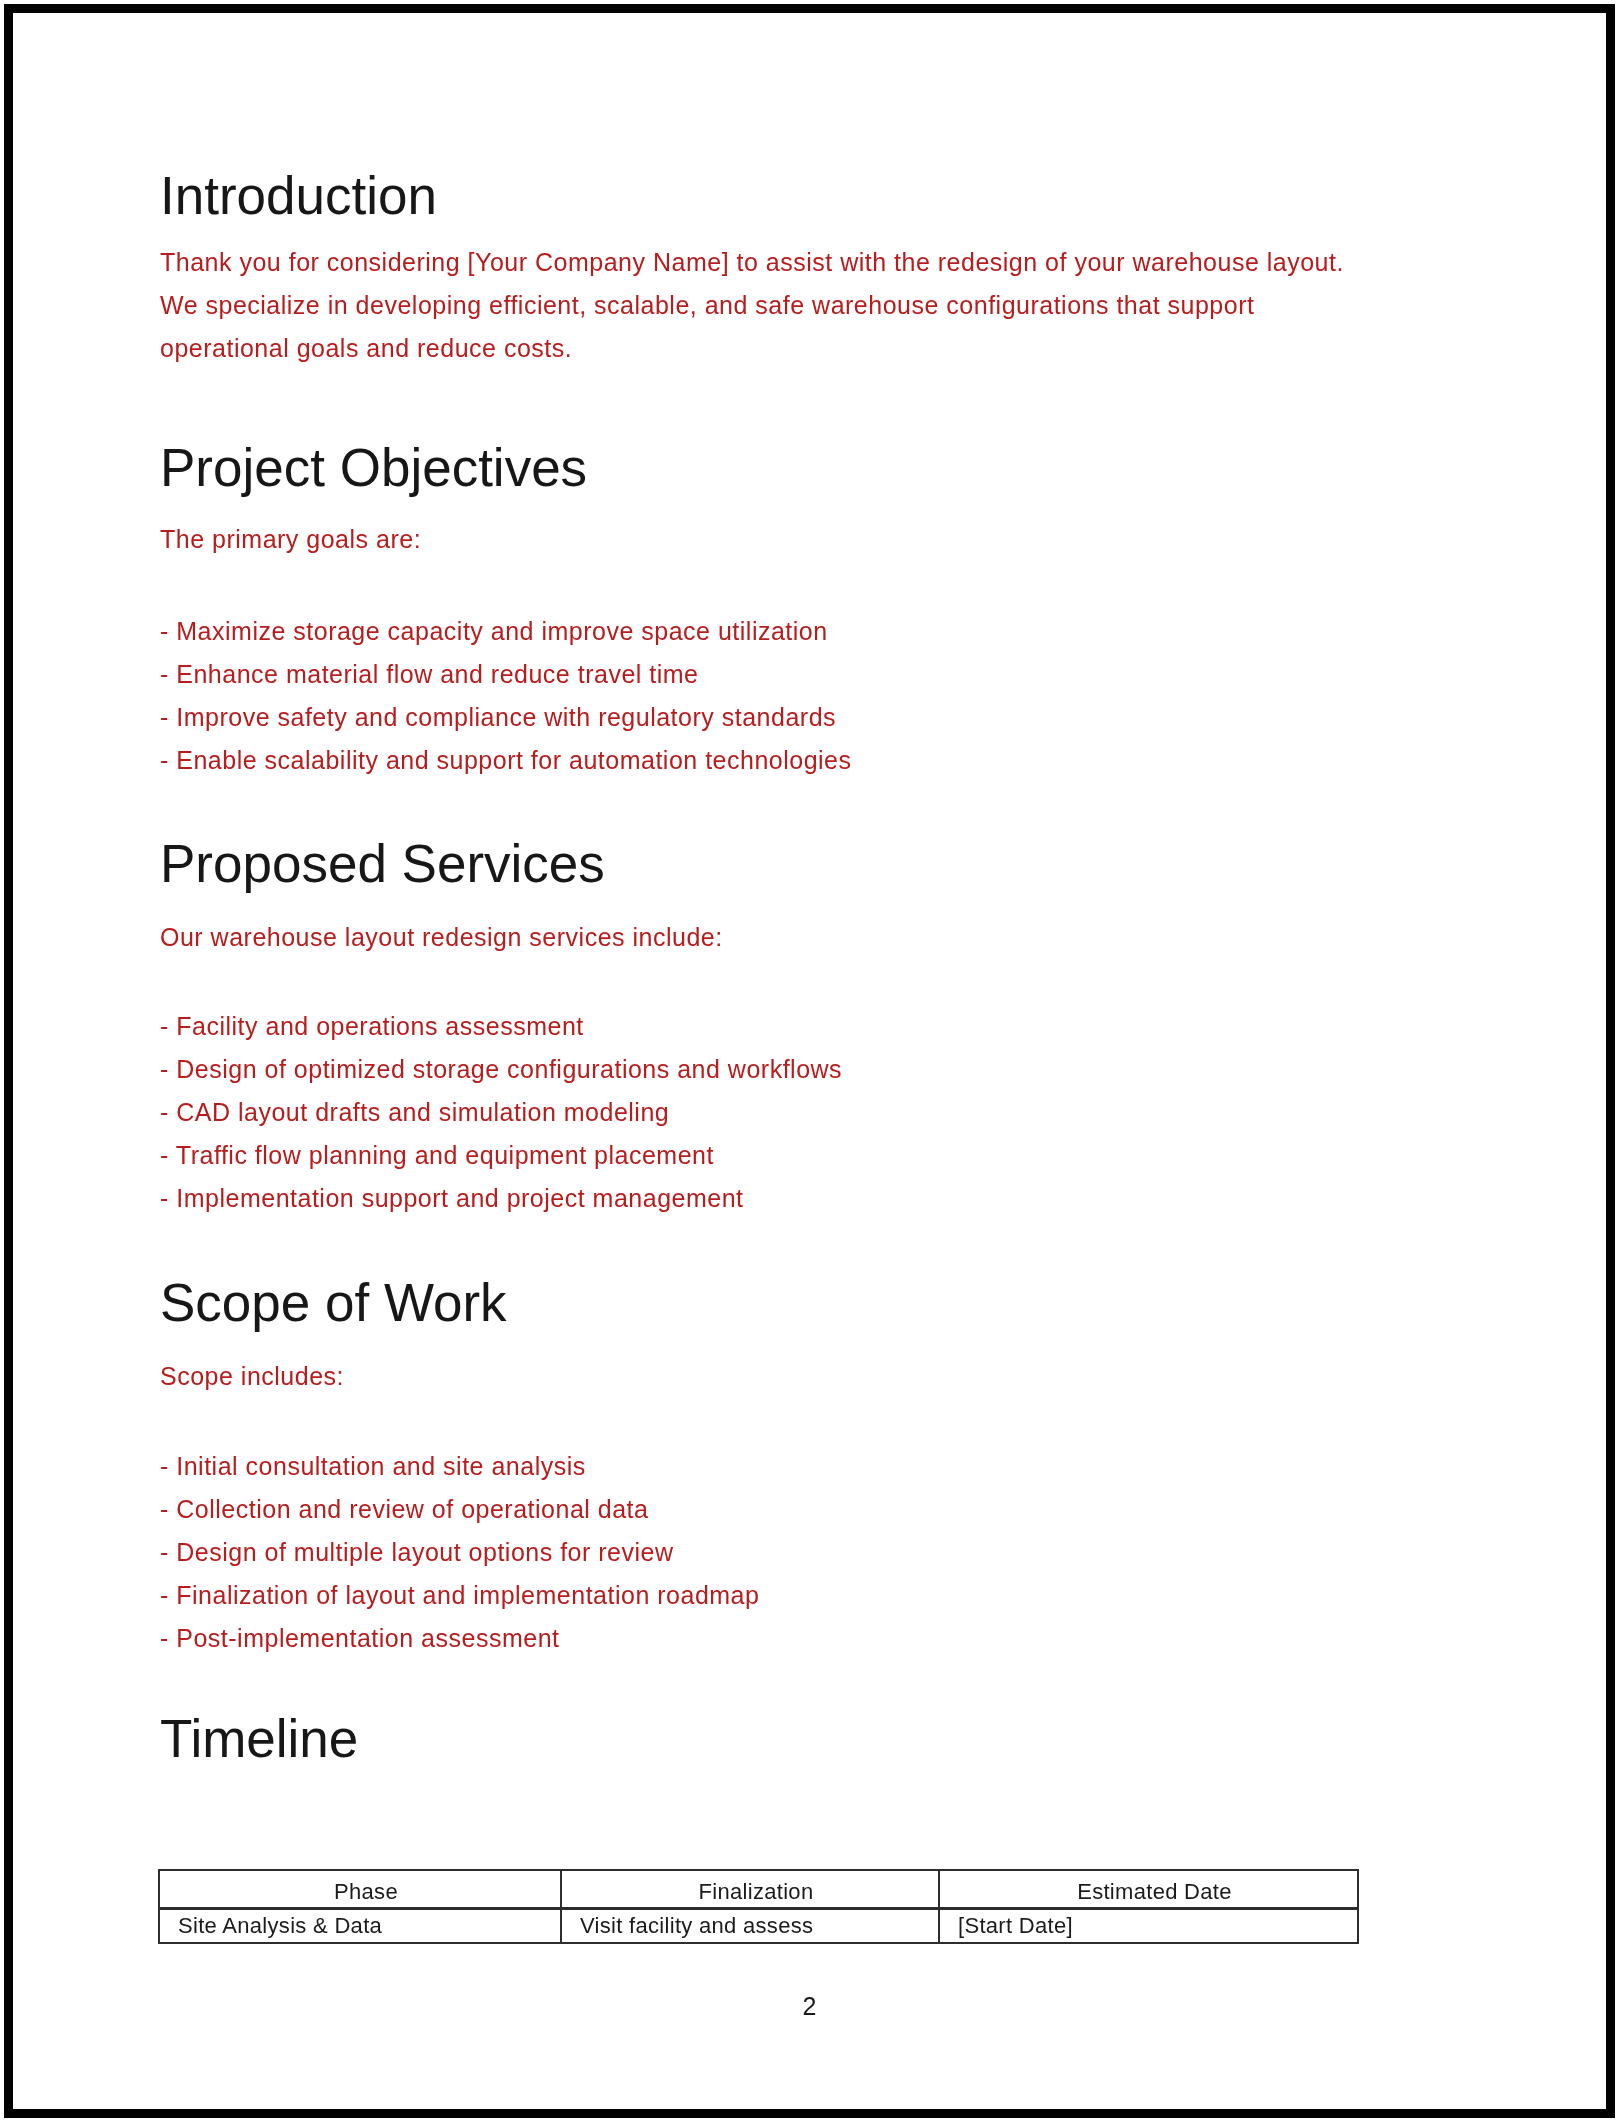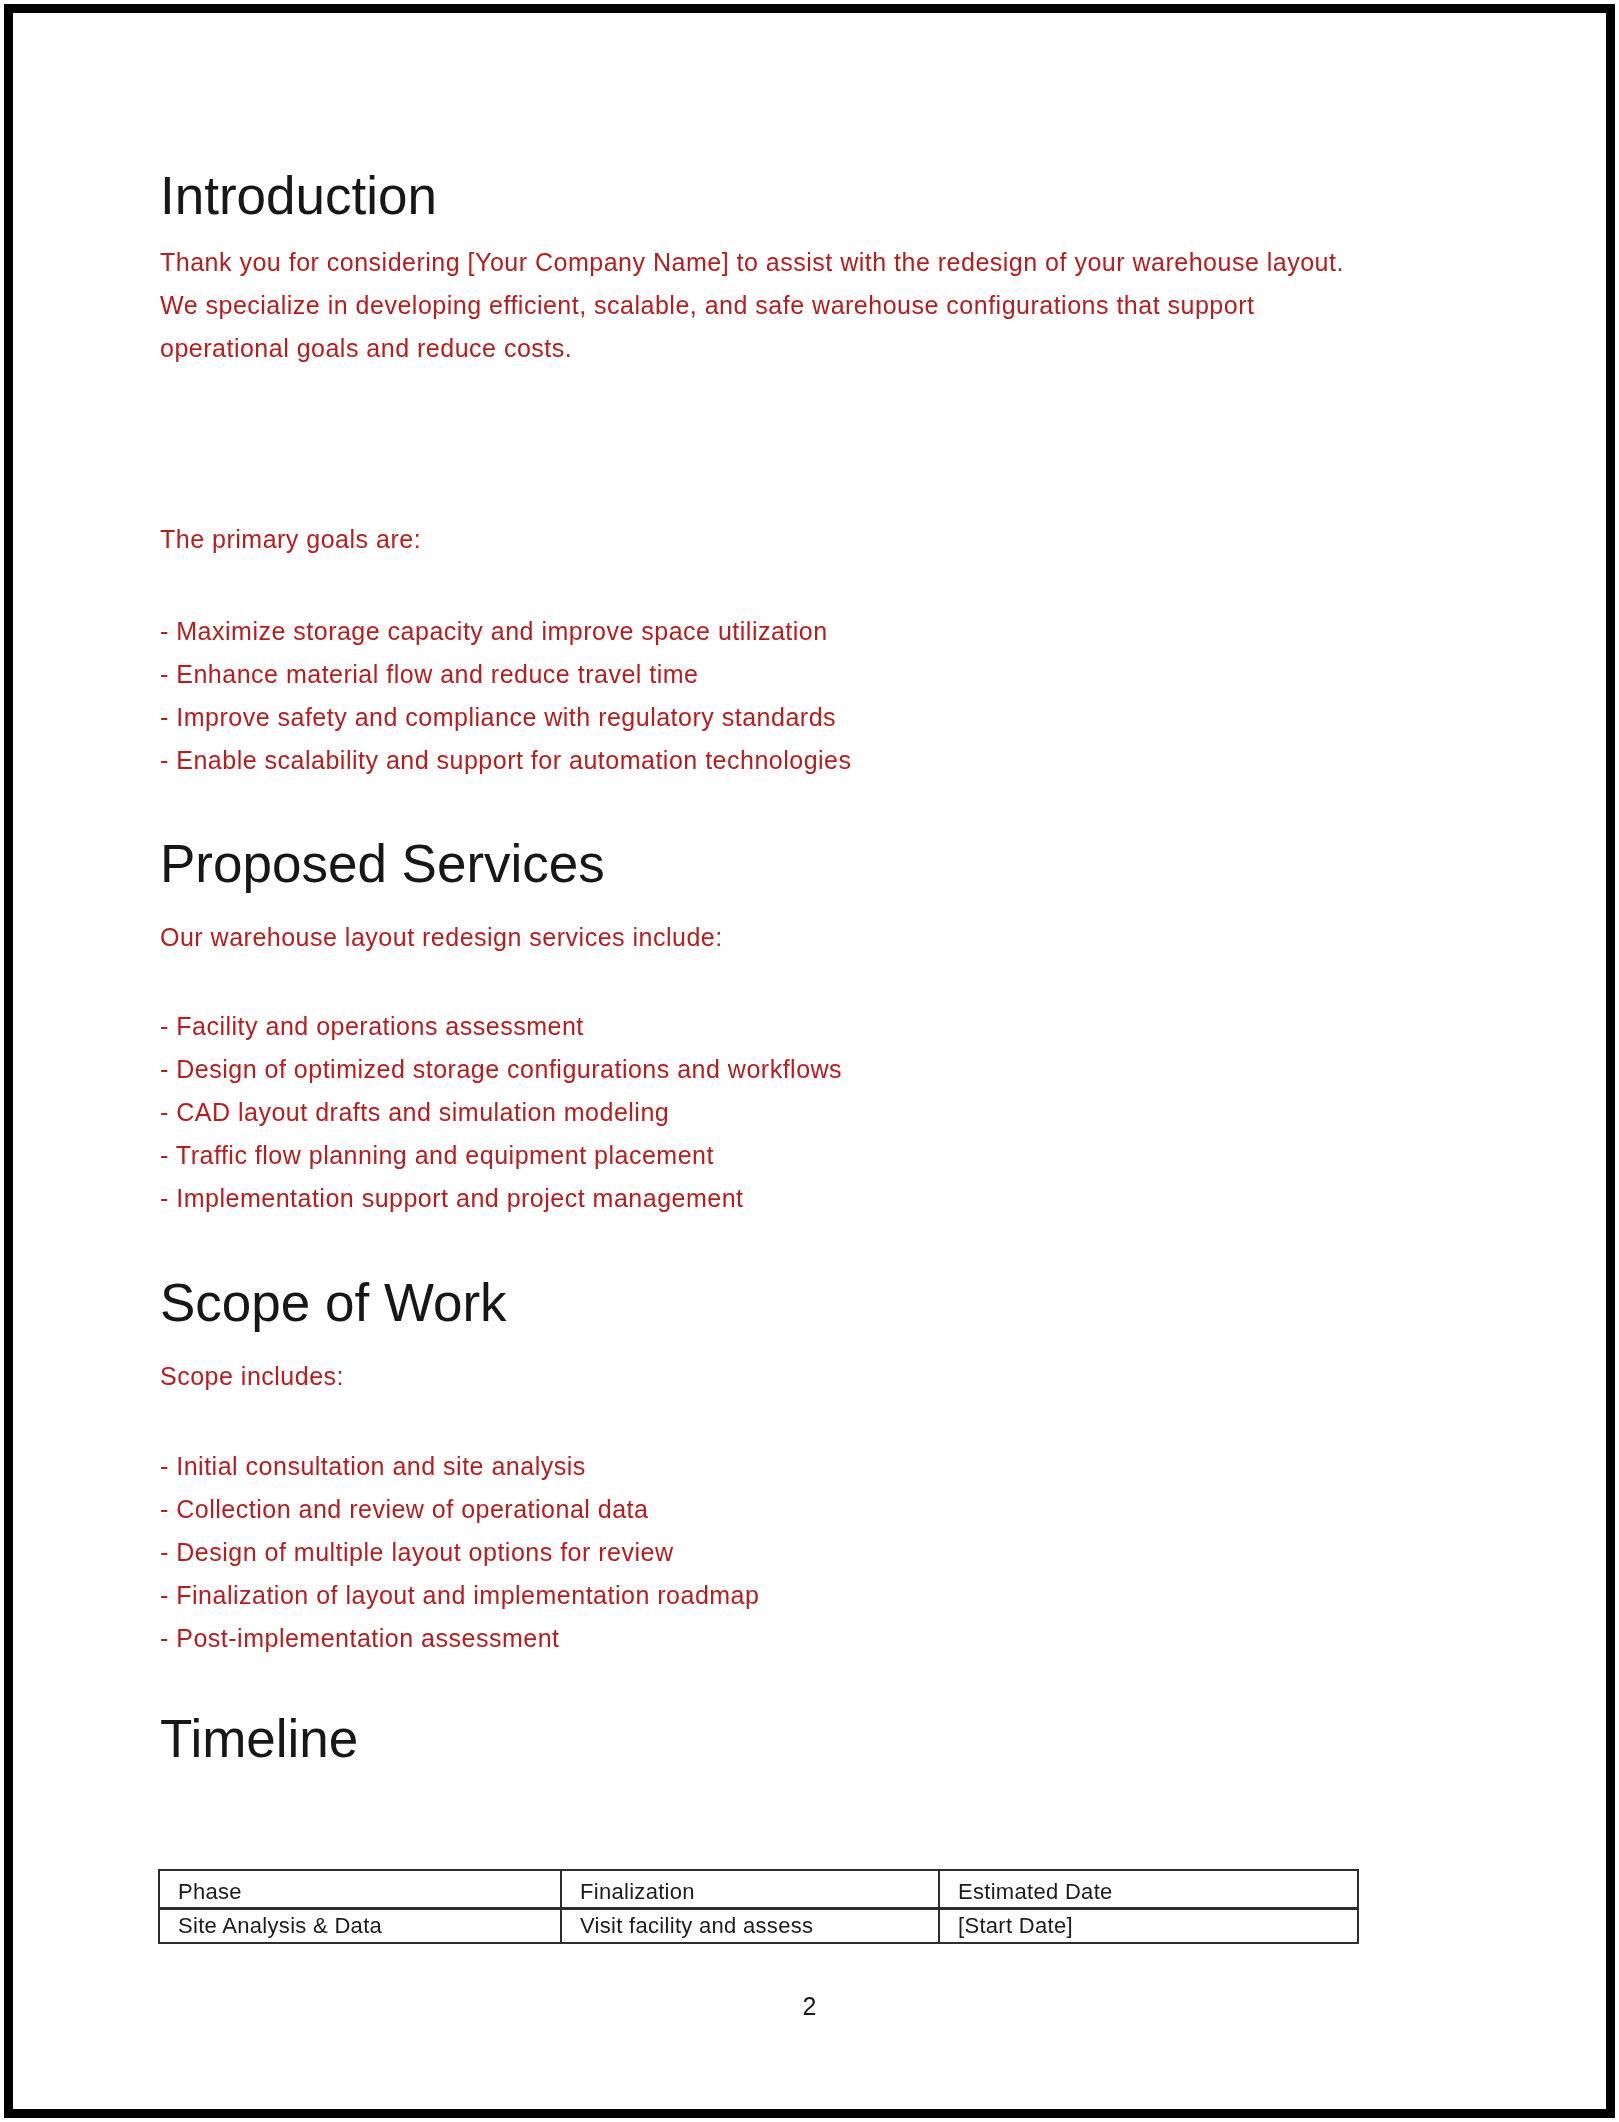--- a/index.html
+++ b/index.html
@@ -60,20 +60,21 @@
     vertical-align: top;
     line-height: 26px;
     padding: 3px 6px 3px 18px;
     overflow: hidden;
     white-space: nowrap;
   }
   table.timeline thead th {
     border-bottom: 3px solid #2d2d2d;
     padding-top: 8px;
     padding-bottom: 2px;
+    text-align: center;
   }
   .page-num {
     position: absolute;
     left: 0;
     top: 1985px;
     width: 1619px;
     text-align: center;
     font-size: 25px;
     line-height: 43px;
     color: #1b1b1b;
@@ -85,20 +86,21 @@
 <div class="page">
   <div class="frame"></div>
 
   <h1 class="abs h1" style="top:165px">Introduction</h1>
   <div class="abs body-text" style="top:241px">
     <div class="line">Thank you for considering [Your Company Name] to assist with the redesign of your warehouse layout.</div>
     <div class="line">We specialize in developing efficient, scalable, and safe warehouse configurations that support</div>
     <div class="line">operational goals and reduce costs.</div>
   </div>
 
+  <h1 class="abs h1" style="top:437px">Project Objectives</h1>
   <div class="abs body-text" style="top:518px">The primary goals are:</div>
   <div class="abs body-text list" style="top:610px">
     <div class="line">- Maximize storage capacity and improve space utilization</div>
     <div class="line">- Enhance material flow and reduce travel time</div>
     <div class="line">- Improve safety and compliance with regulatory standards</div>
     <div class="line">- Enable scalability and support for automation technologies</div>
   </div>
 
   <h1 class="abs h1" style="top:833px">Proposed Services</h1>
   <div class="abs body-text" style="top:916px">Our warehouse layout redesign services include:</div>

